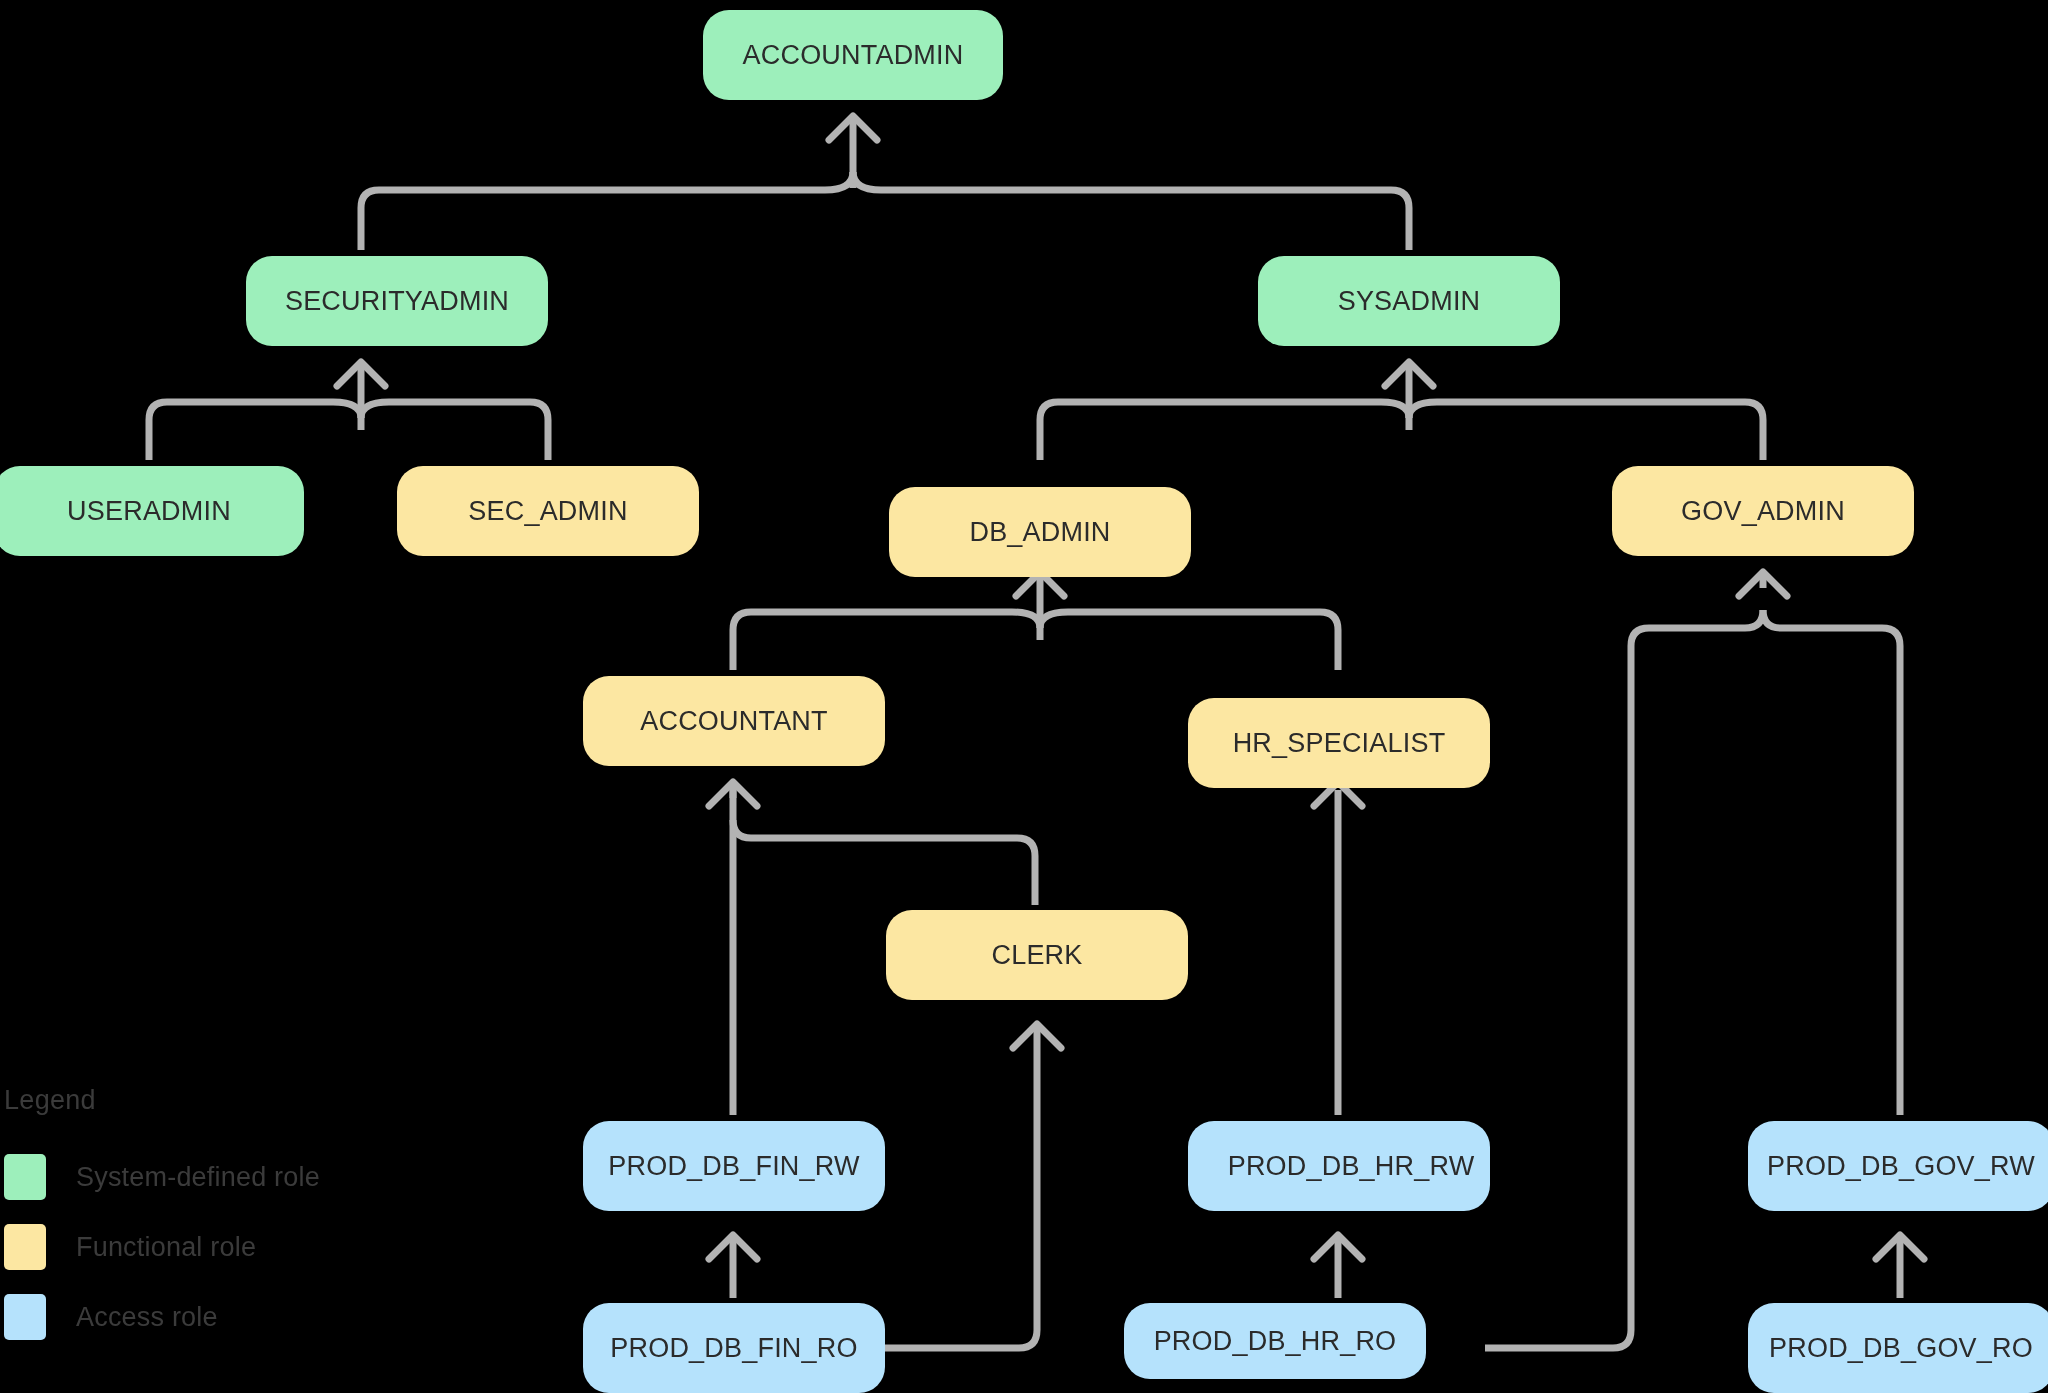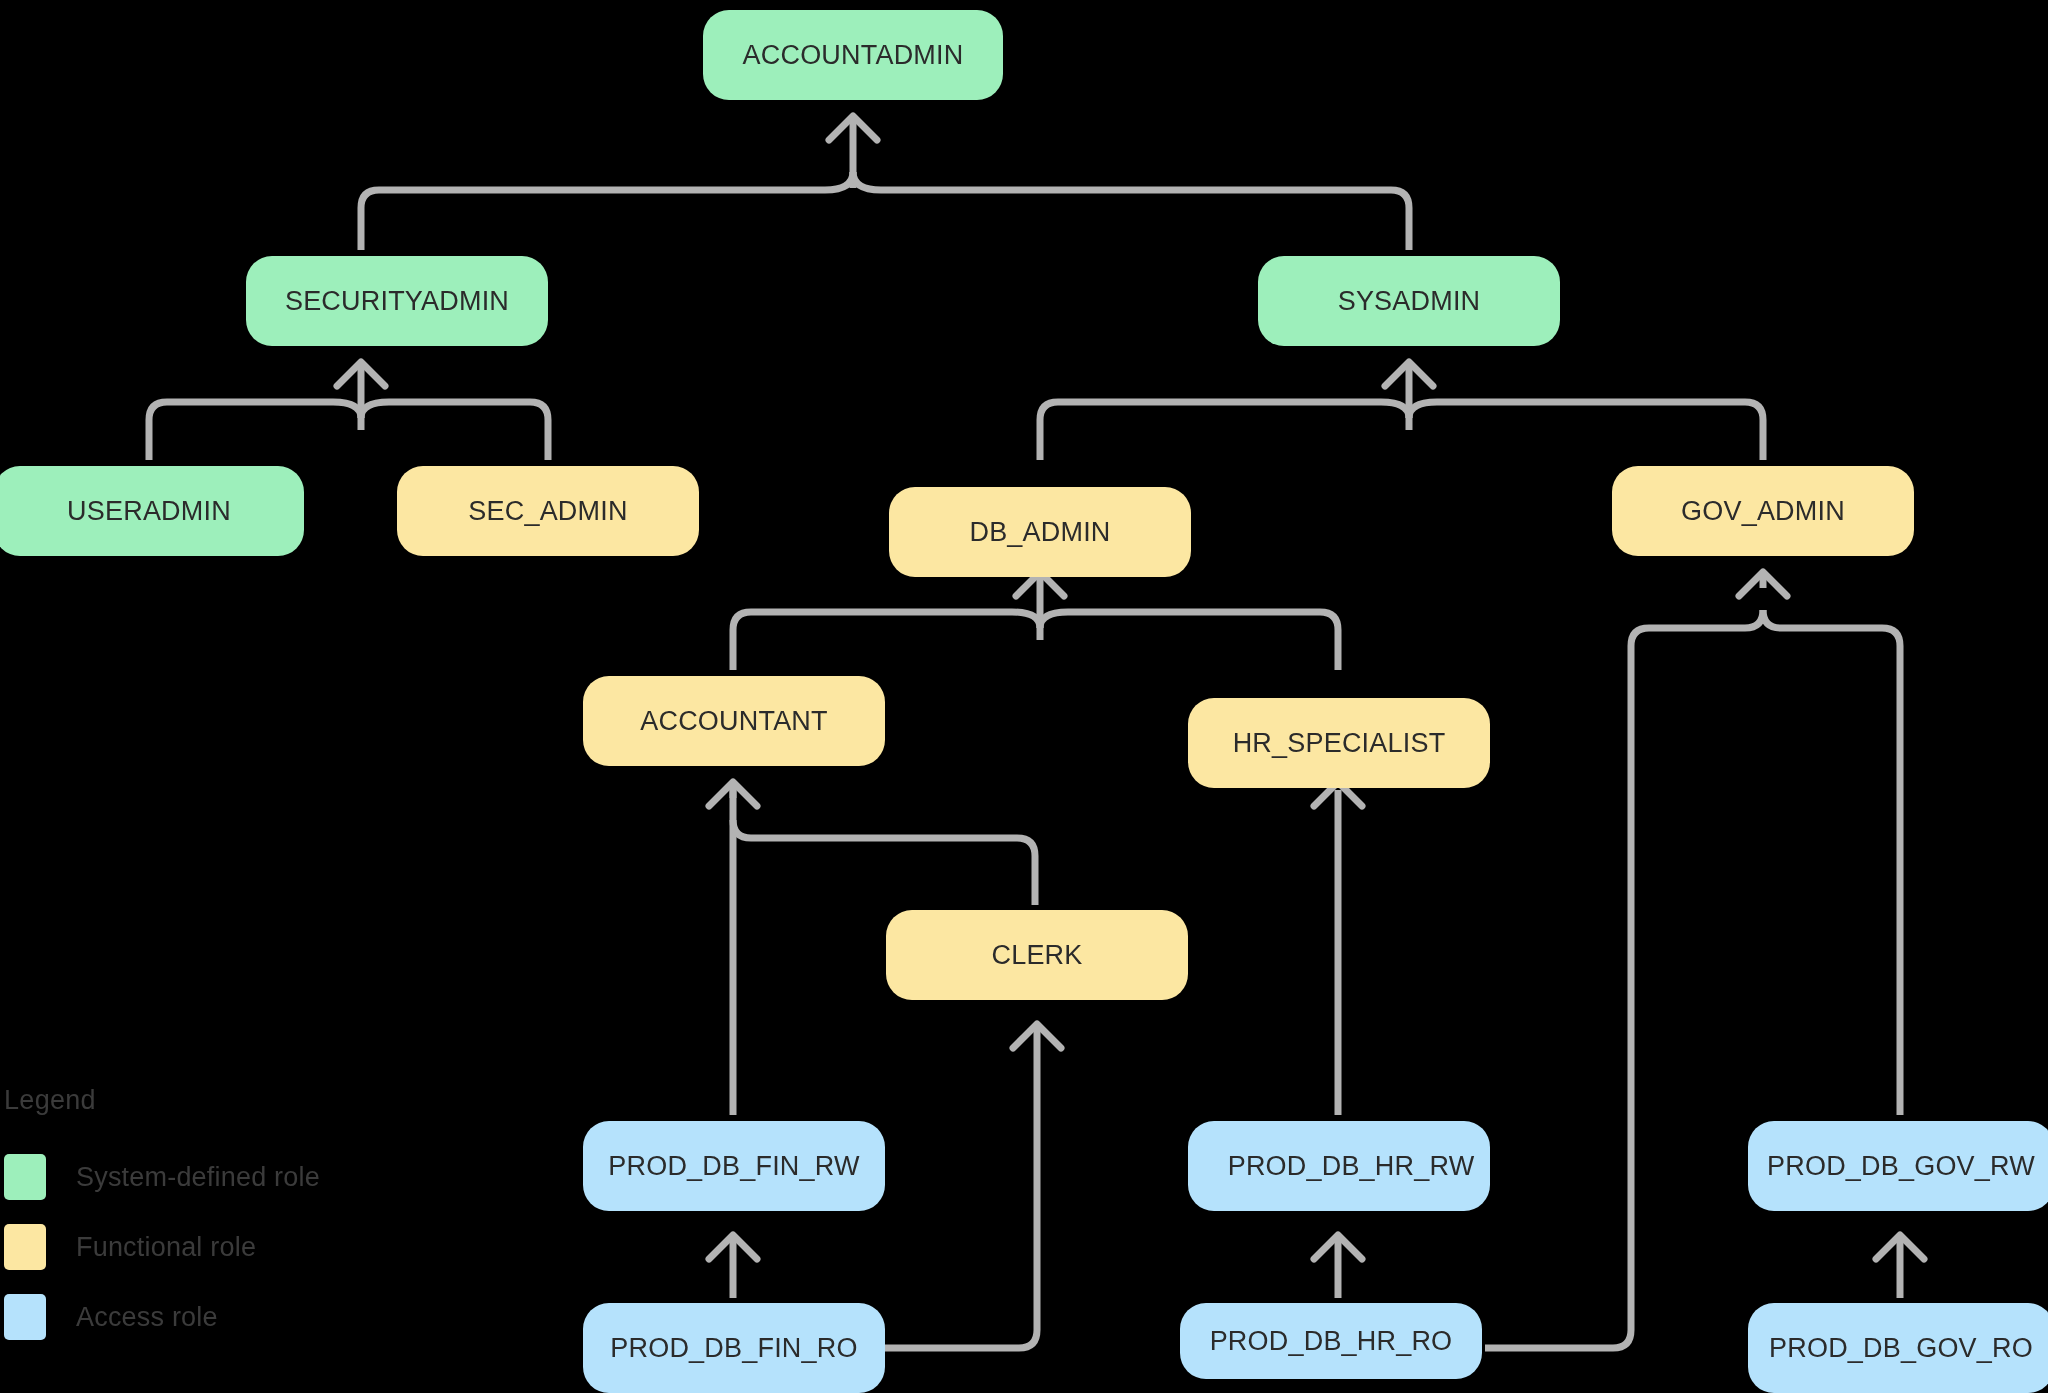--- a/index.html
+++ b/index.html
@@ -176,21 +176,21 @@
       </div>
       <div class="node node-access" style="left: 1188px; top: 1121px; width: 302px; height: 90px; padding-left: 24px;">
         <span>PROD_DB_HR_RW</span>
       </div>
       <div class="node node-access" style="left: 1748px; top: 1121px; width: 306px; height: 90px;">
         <span>PROD_DB_GOV_RW</span>
       </div>
       <div class="node node-access" style="left: 583px; top: 1303px; width: 302px; height: 90px;">
         <span>PROD_DB_FIN_RO</span>
       </div>
-      <div class="node node-access" style="left: 1180px; top: 1303px; width: 302px; height: 76px;">
+      <div class="node node-access" style="left: 1124px; top: 1303px; width: 302px; height: 76px;">
         <span>PROD_DB_HR_RO</span>
       </div>
       <div class="node node-access" style="left: 1748px; top: 1303px; width: 306px; height: 90px;">
         <span>PROD_DB_GOV_RO</span>
       </div>
     </div>
 
   <div id="legend">
     <div id="legend-title">Legend</div>
     <div id="legend-items">

